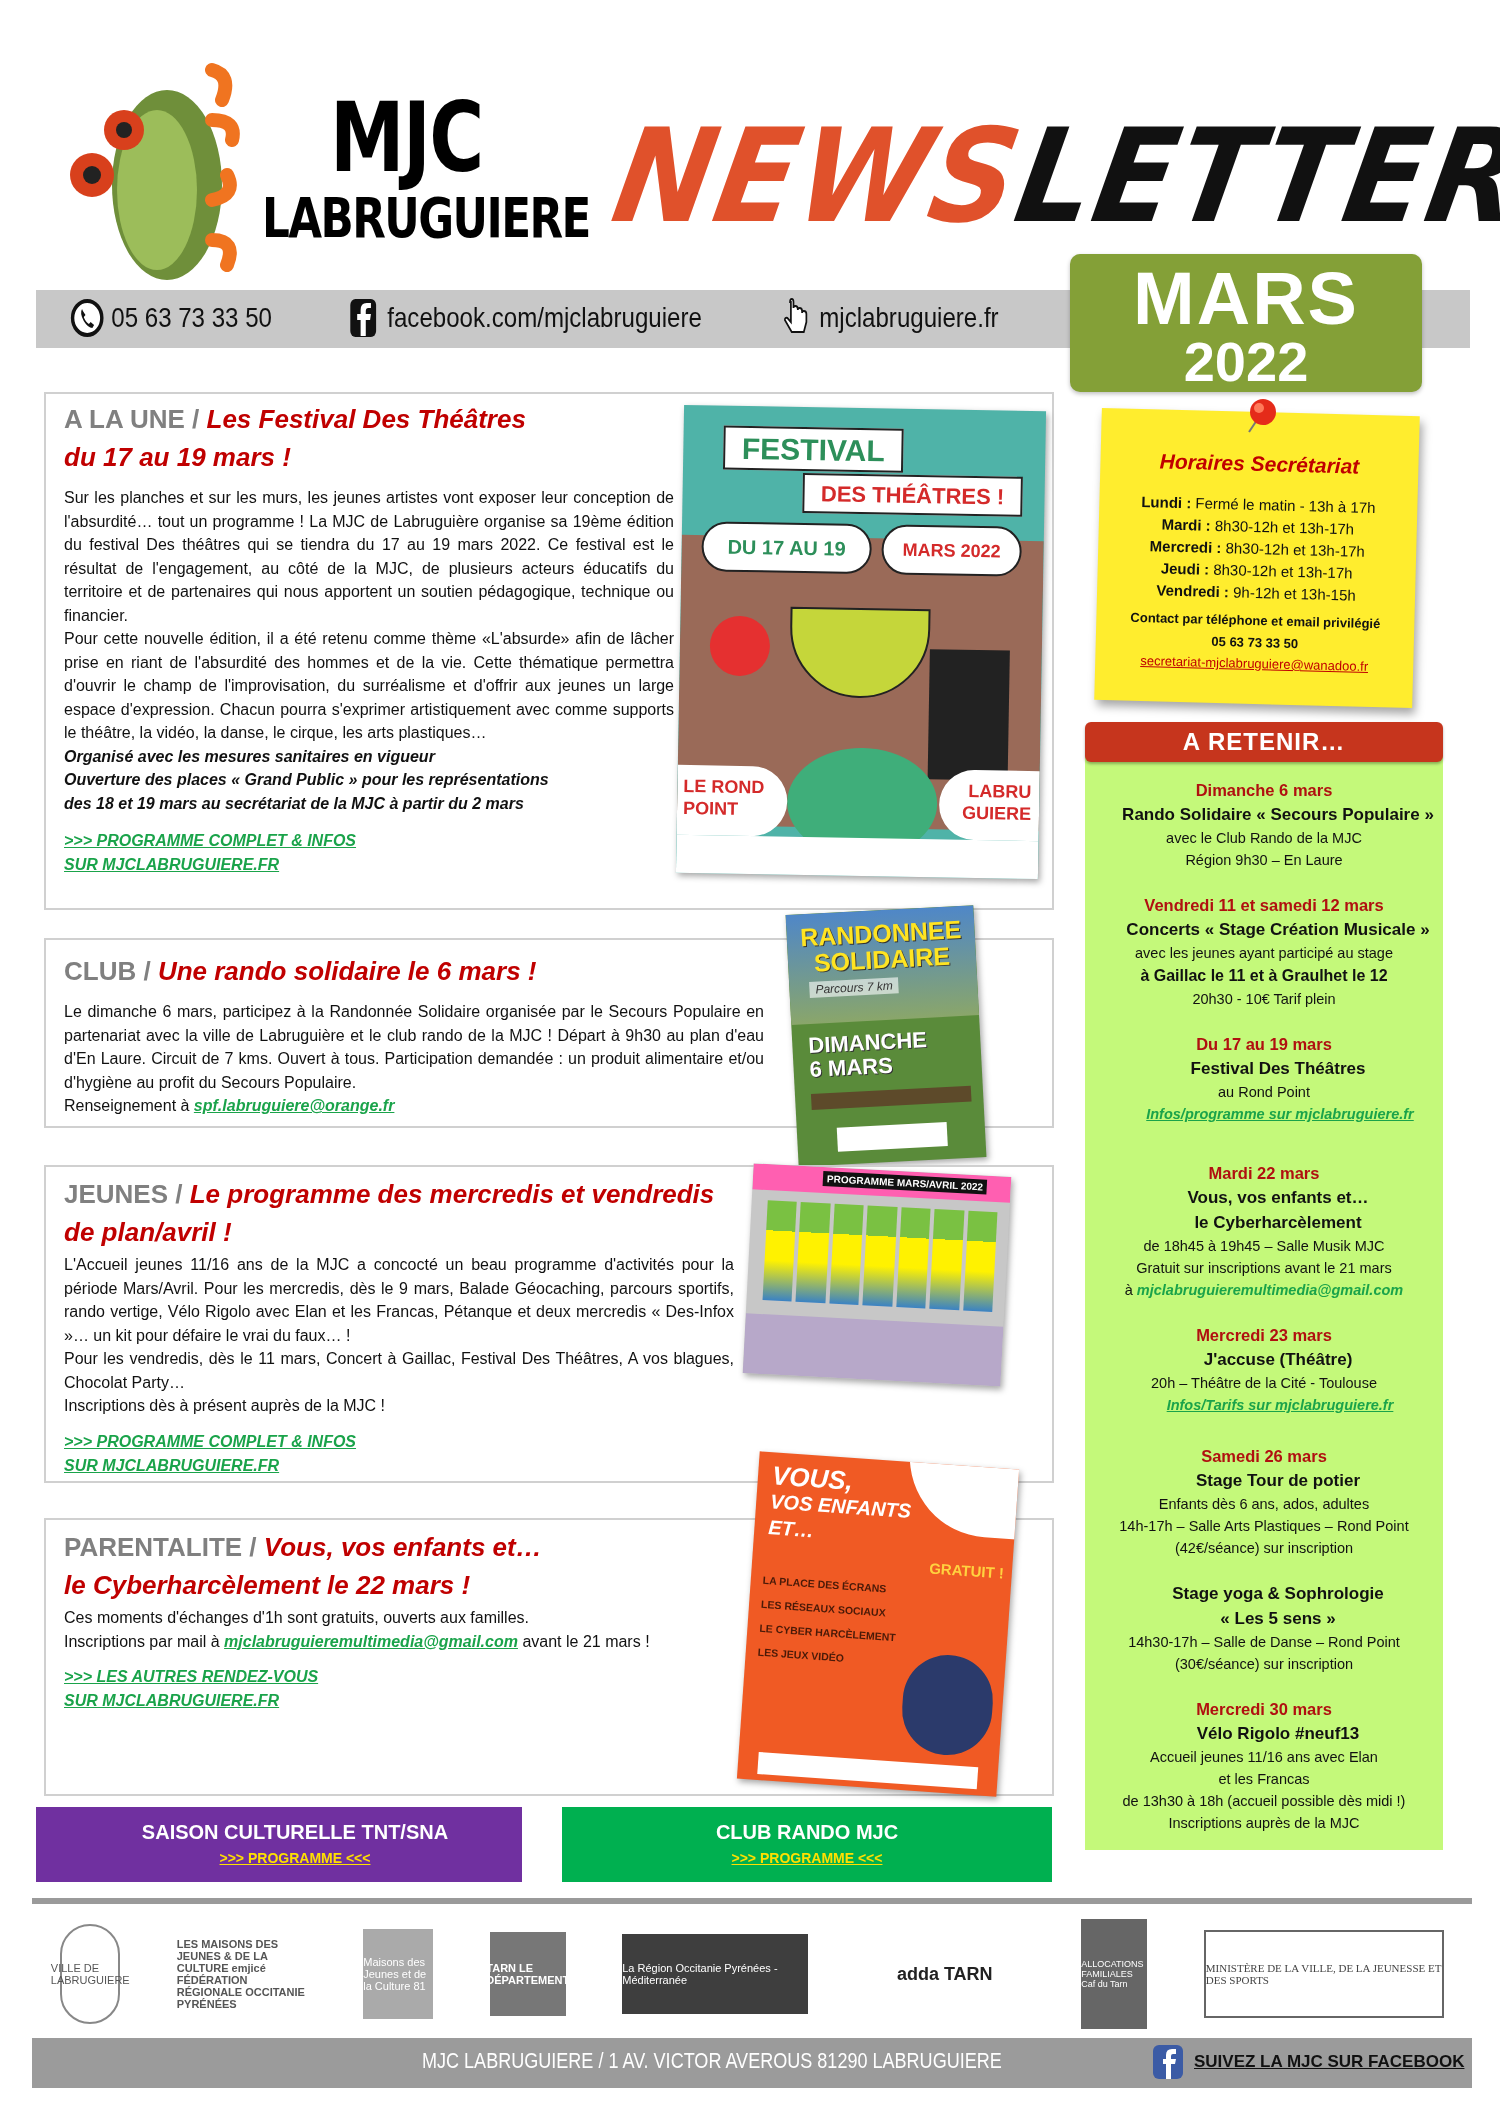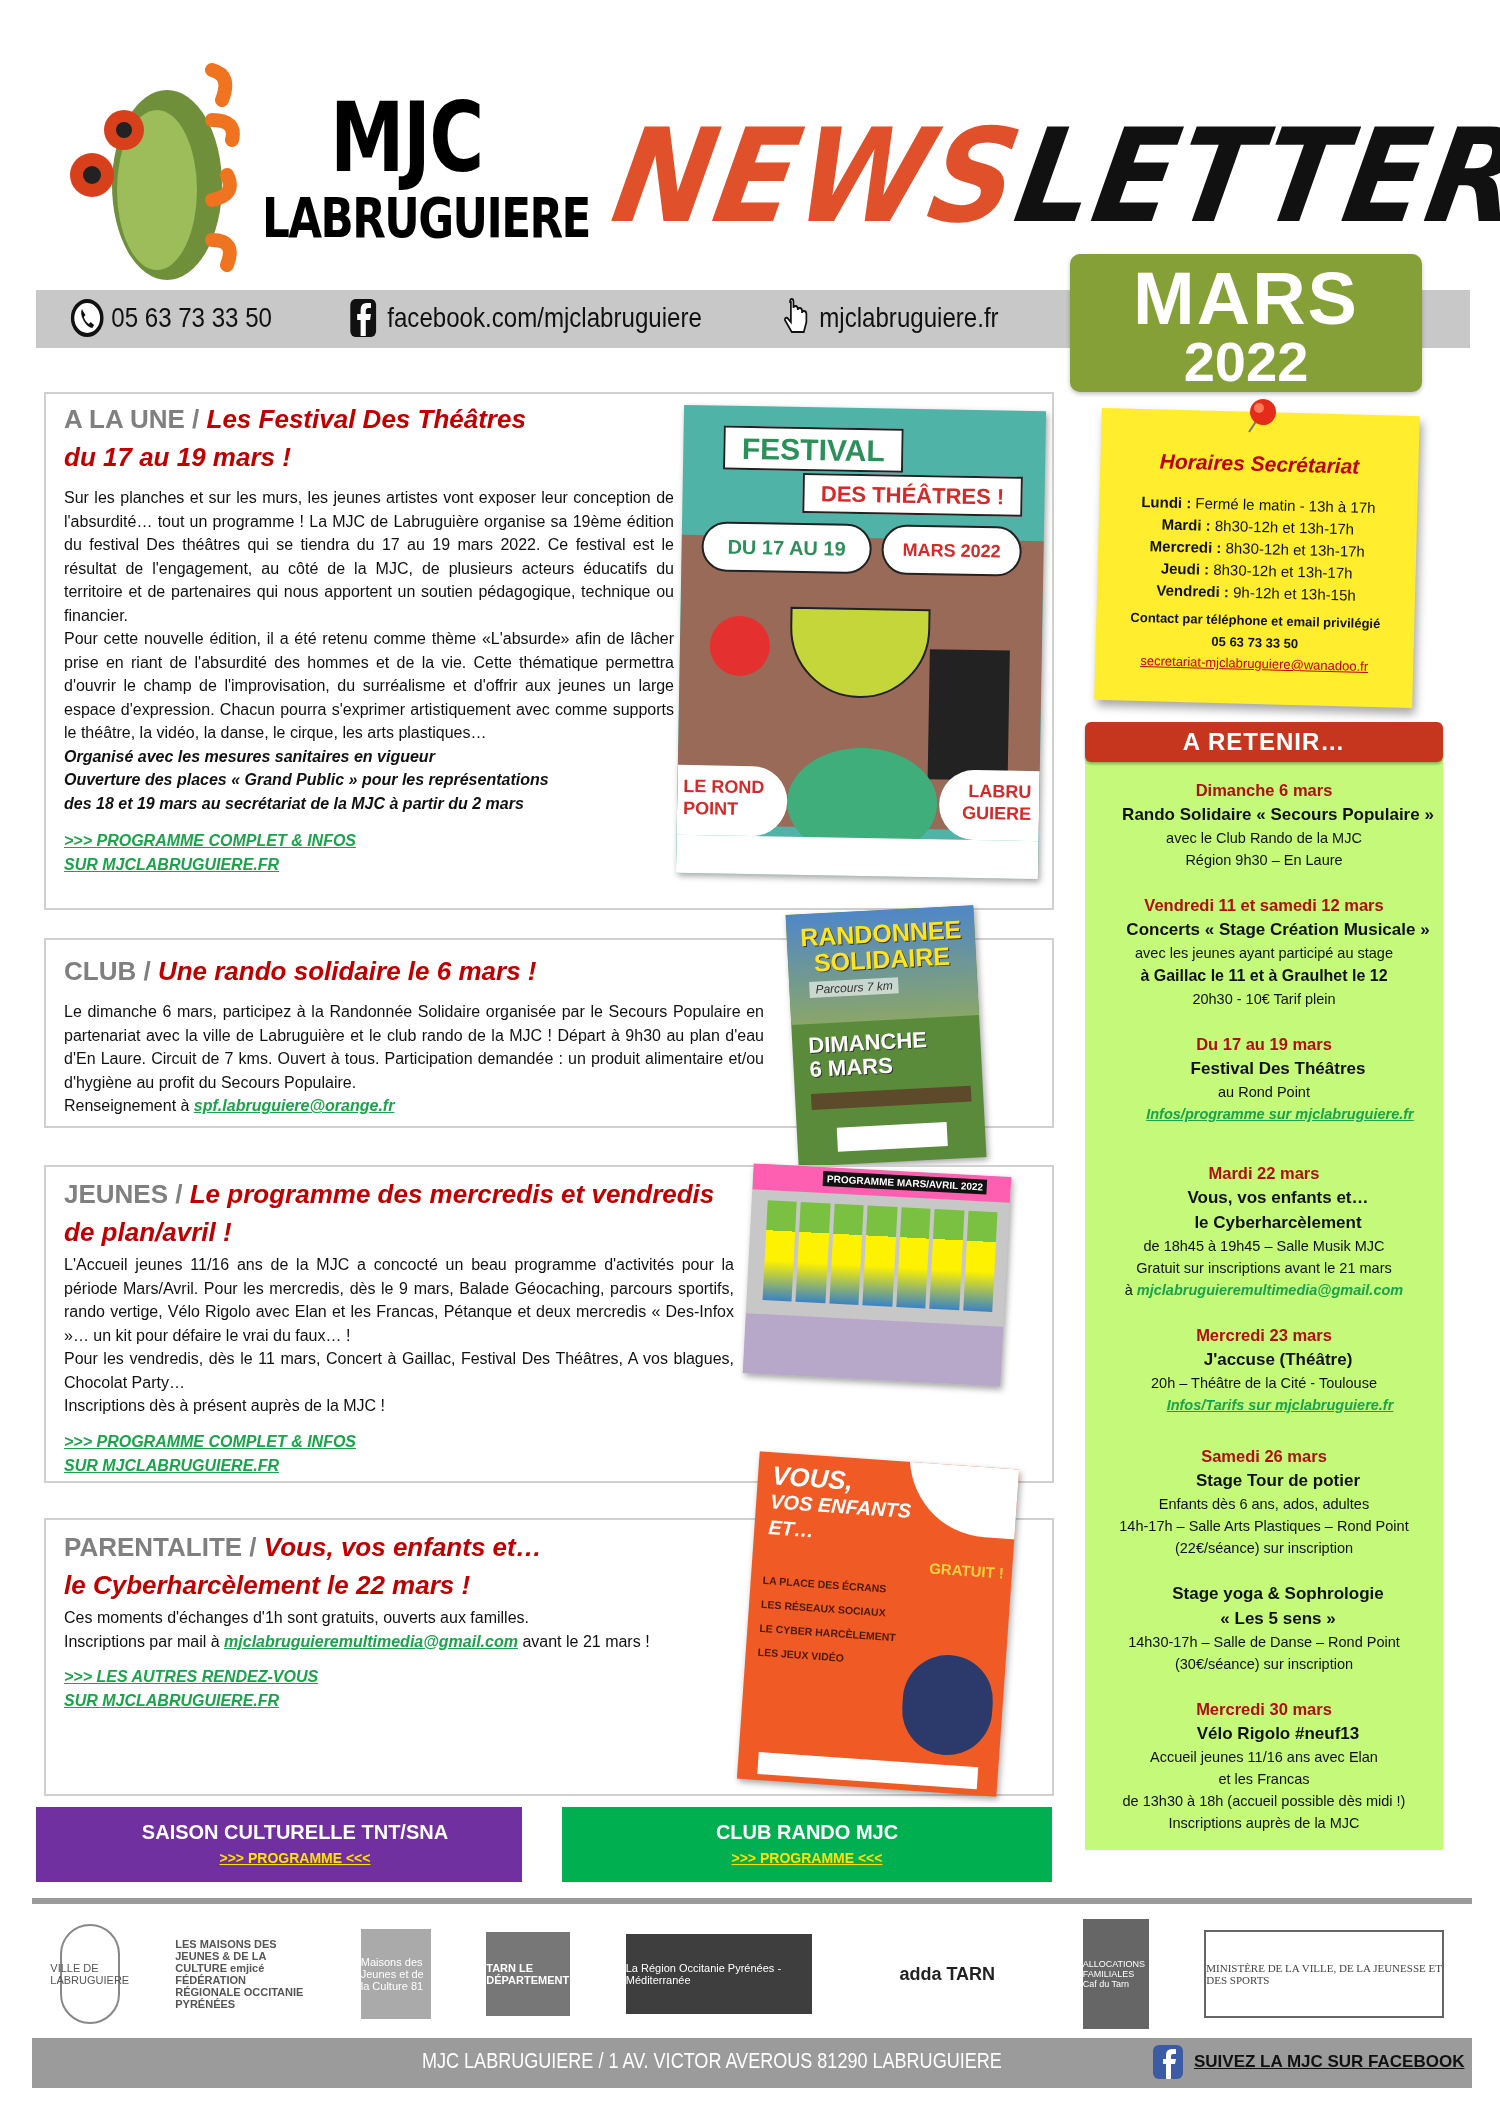--- a/index.html
+++ b/index.html
@@ -325,21 +325,21 @@
     <div class="d">Mercredi 23 mars</div>
     <div class="t">J'accuse (Théâtre)</div>
     <div class="s">20h – Théâtre de la Cité - Toulouse</div>
     <a class="lk">Infos/Tarifs sur mjclabruguiere.fr</a>
   </div>
   <div class="ev" style="margin-top:28px;">
     <div class="d">Samedi 26 mars</div>
     <div class="t">Stage Tour de potier</div>
     <div class="s">Enfants dès 6 ans, ados, adultes</div>
     <div class="s">14h-17h – Salle Arts Plastiques – Rond Point</div>
-    <div class="s">(22€/séance) sur inscription</div>
+    <div class="s">(42€/séance) sur inscription</div>
   </div>
   <div class="ev">
     <div class="t">Stage yoga &amp; Sophrologie</div>
     <div class="t">« Les 5 sens »</div>
     <div class="s">14h30-17h – Salle de Danse – Rond Point</div>
     <div class="s">(30€/séance) sur inscription</div>
   </div>
   <div class="ev">
     <div class="d">Mercredi 30 mars</div>
     <div class="t">Vélo Rigolo #neuf13</div>
@@ -357,21 +357,21 @@
 <div class="btn-box" style="left:562px; width:490px; background:#00b050;">
   <div class="bt">CLUB RANDO MJC</div>
   <a class="bl">&gt;&gt;&gt; PROGRAMME &lt;&lt;&lt;</a>
 </div>
 
 <div class="abs footer-line"></div>
 <div class="abs logos">
   <div class="logo" style="width:60px; height:100px; border:2px solid #888; border-radius:30px;">VILLE DE LABRUGUIERE</div>
   <div class="logo" style="width:130px; height:90px; font-weight:bold;">LES MAISONS DES JEUNES &amp; DE LA CULTURE emjicé FÉDÉRATION RÉGIONALE OCCITANIE PYRÉNÉES</div>
   <div class="logo" style="width:70px; height:90px; background:#aaa; color:#fff;">Maisons des Jeunes et de la Culture 81</div>
-  <div class="logo" style="width:84px; height:84px; background:#777; color:#fff; font-weight:bold;">TARN LE DÉPARTEMENT</div>
+  <div class="logo" style="width:76px; height:84px; background:#777; color:#fff; font-weight:bold;">TARN LE DÉPARTEMENT</div>
   <div class="logo" style="width:186px; height:80px; background:#3e3e3e; color:#fff;">La Région Occitanie Pyrénées - Méditerranée</div>
   <div class="logo" style="width:160px; height:80px; color:#222; font-weight:bold; font-size:18px;">adda TARN</div>
   <div class="logo" style="width:66px; height:110px; background:#666; color:#fff; font-size:9px;">ALLOCATIONS FAMILIALES Caf du Tarn</div>
   <div class="logo" style="width:240px; height:88px; border:2px solid #666; color:#444; font-family:'Liberation Serif', serif;">MINISTÈRE DE LA VILLE, DE LA JEUNESSE ET DES SPORTS</div>
 </div>
 <div class="abs footer-bar">
   <div class="footer-addr">MJC LABRUGUIERE / 1 AV. VICTOR AVEROUS 81290 LABRUGUIERE</div>
   <a class="fb-follow">
     <svg width="32" height="36" viewBox="0 0 32 36">
         <rect x="1" y="1" width="30" height="34" rx="6" fill="#3b5ba5"></rect>

